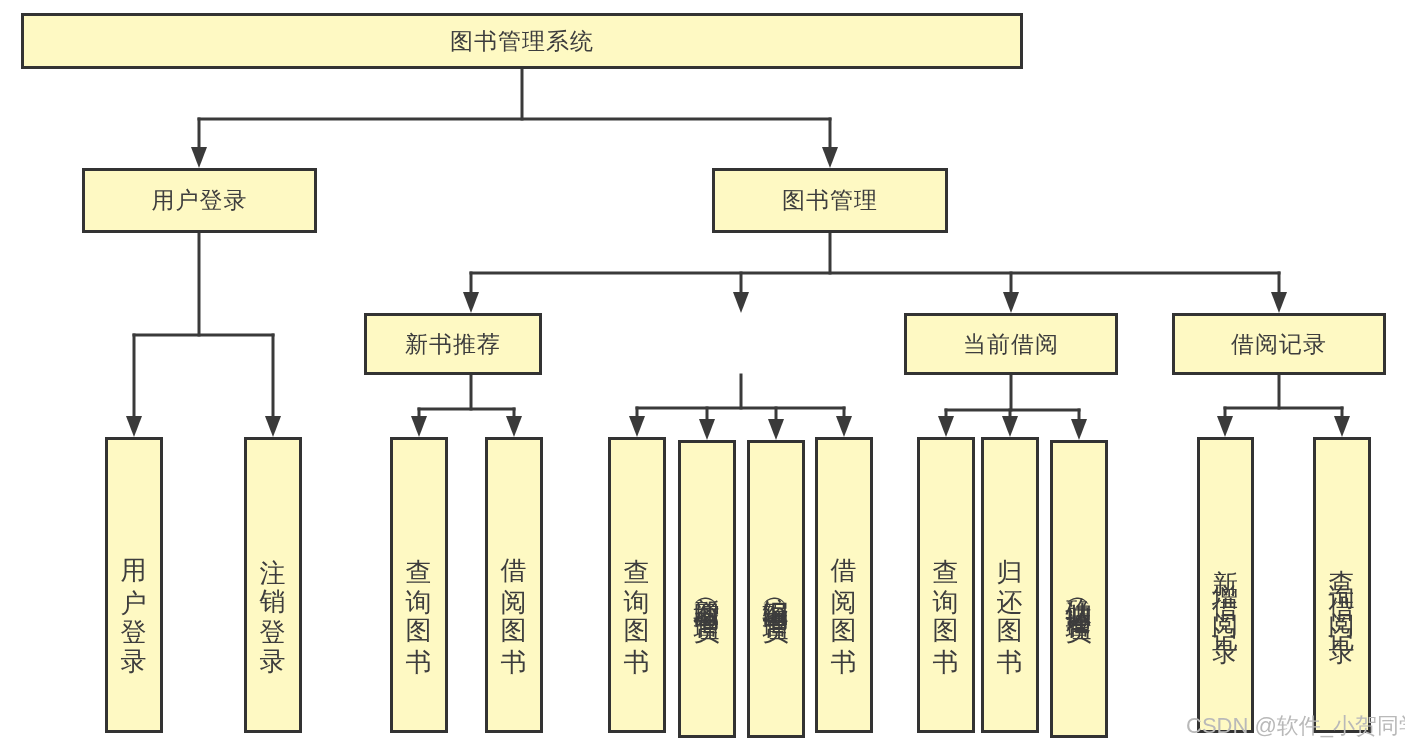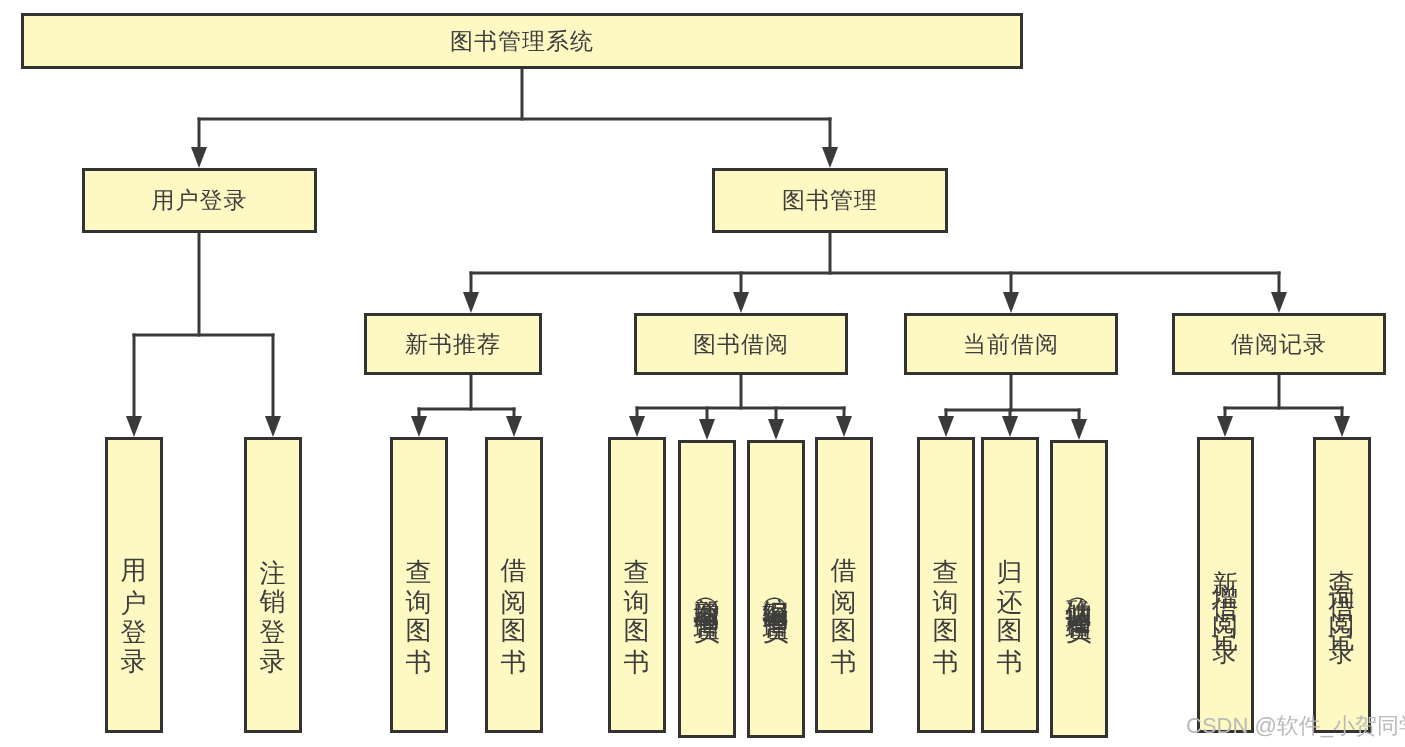--- a/index.html
+++ b/index.html
@@ -136,23 +136,20 @@
   <div class="box h" style="left:82px;top:168px;width:235px;height:65px">
     <span>用户登录</span>
   </div>
   <div class="box h" style="left:712px;top:168px;width:236px;height:65px">
     <span>图书管理</span>
   </div>
 
   <div class="box h" style="left:364px;top:313px;width:178px;height:62px">
     <span>新书推荐</span>
   </div>
-  <div class="box h" style="left:634px;top:313px;width:214px;height:62px">
-    <span>图书借阅</span>
-  </div>
   <div class="box h" style="left:904px;top:313px;width:214px;height:62px">
     <span>当前借阅</span>
   </div>
   <div class="box h" style="left:1172px;top:313px;width:214px;height:62px">
     <span>借阅记录</span>
   </div>
 
   <div class="box v sp-wide" style="left:105px;top:437px;width:58px;height:296px">
     <span>用户登录</span>
   </div>

